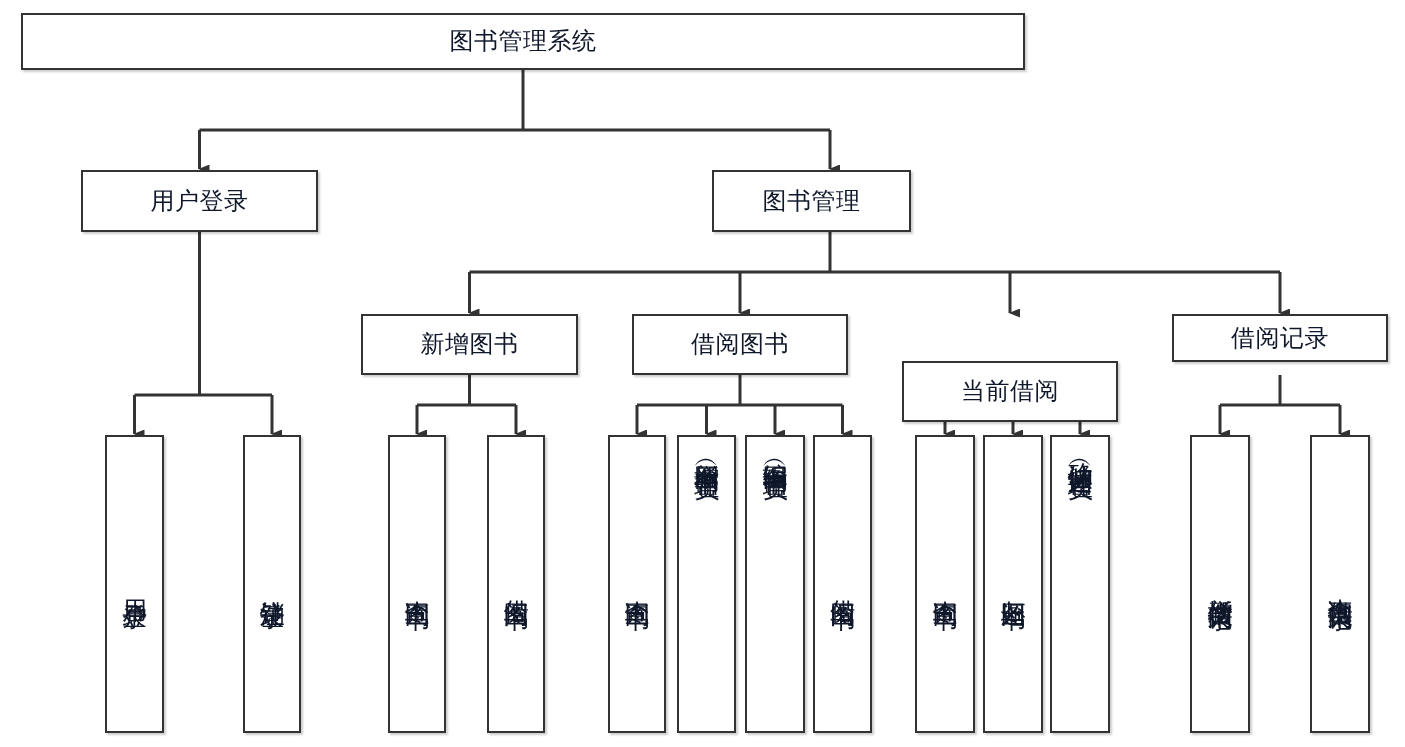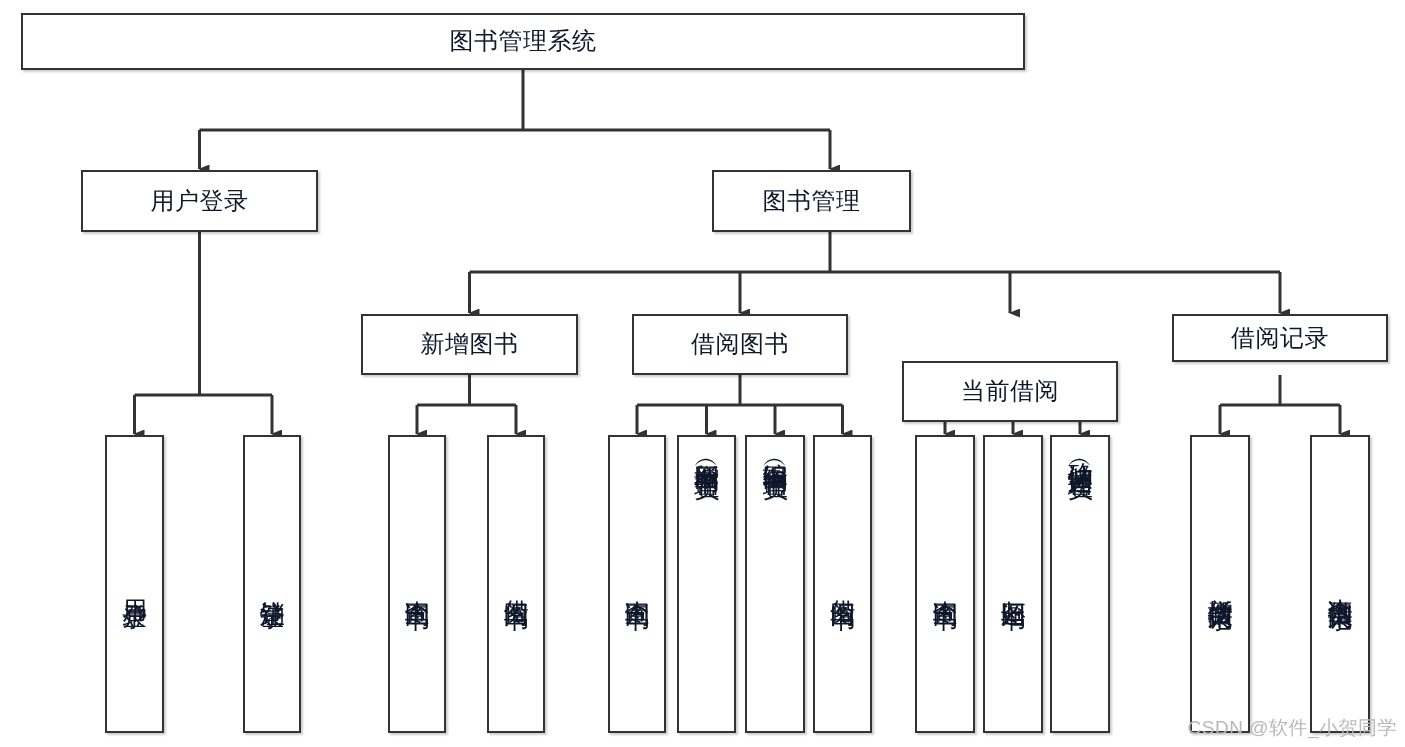--- a/index.html
+++ b/index.html
@@ -174,14 +174,13 @@
         <span class="node-label">确认归还（管理员）</span>
       </div>
       <div class="node vertical centered" style="left: 1190px; top: 435px; width: 60px; height: 298px;">
         <span class="node-label">新增借阅记录</span>
       </div>
       <div class="node vertical centered" style="left: 1310px; top: 435px; width: 60px; height: 298px;">
         <span class="node-label">查询借阅记录</span>
       </div>
     </div>
 
-  <div id="watermark">CSDN @软件_小贺同学</div>
 </div>
 
 </body></html>

